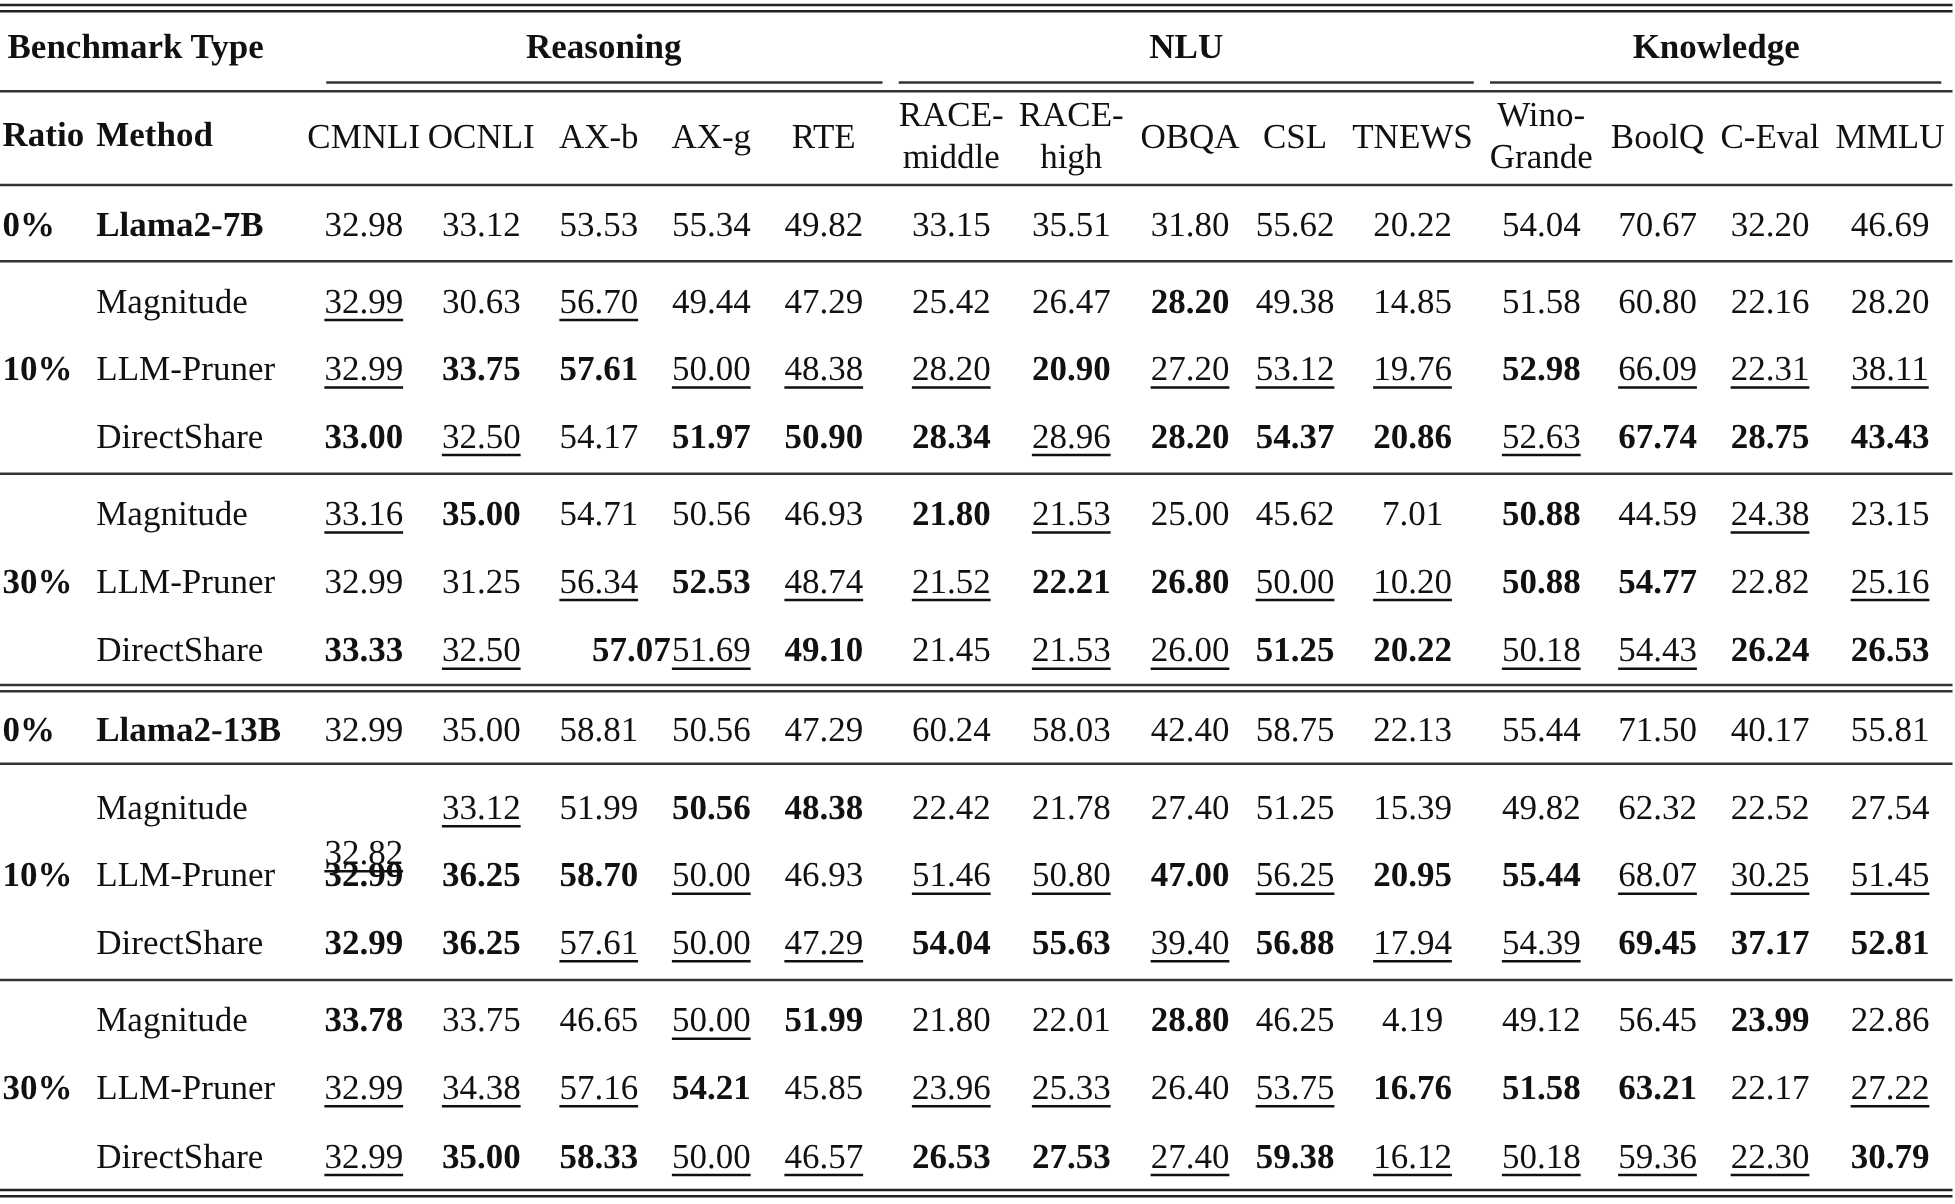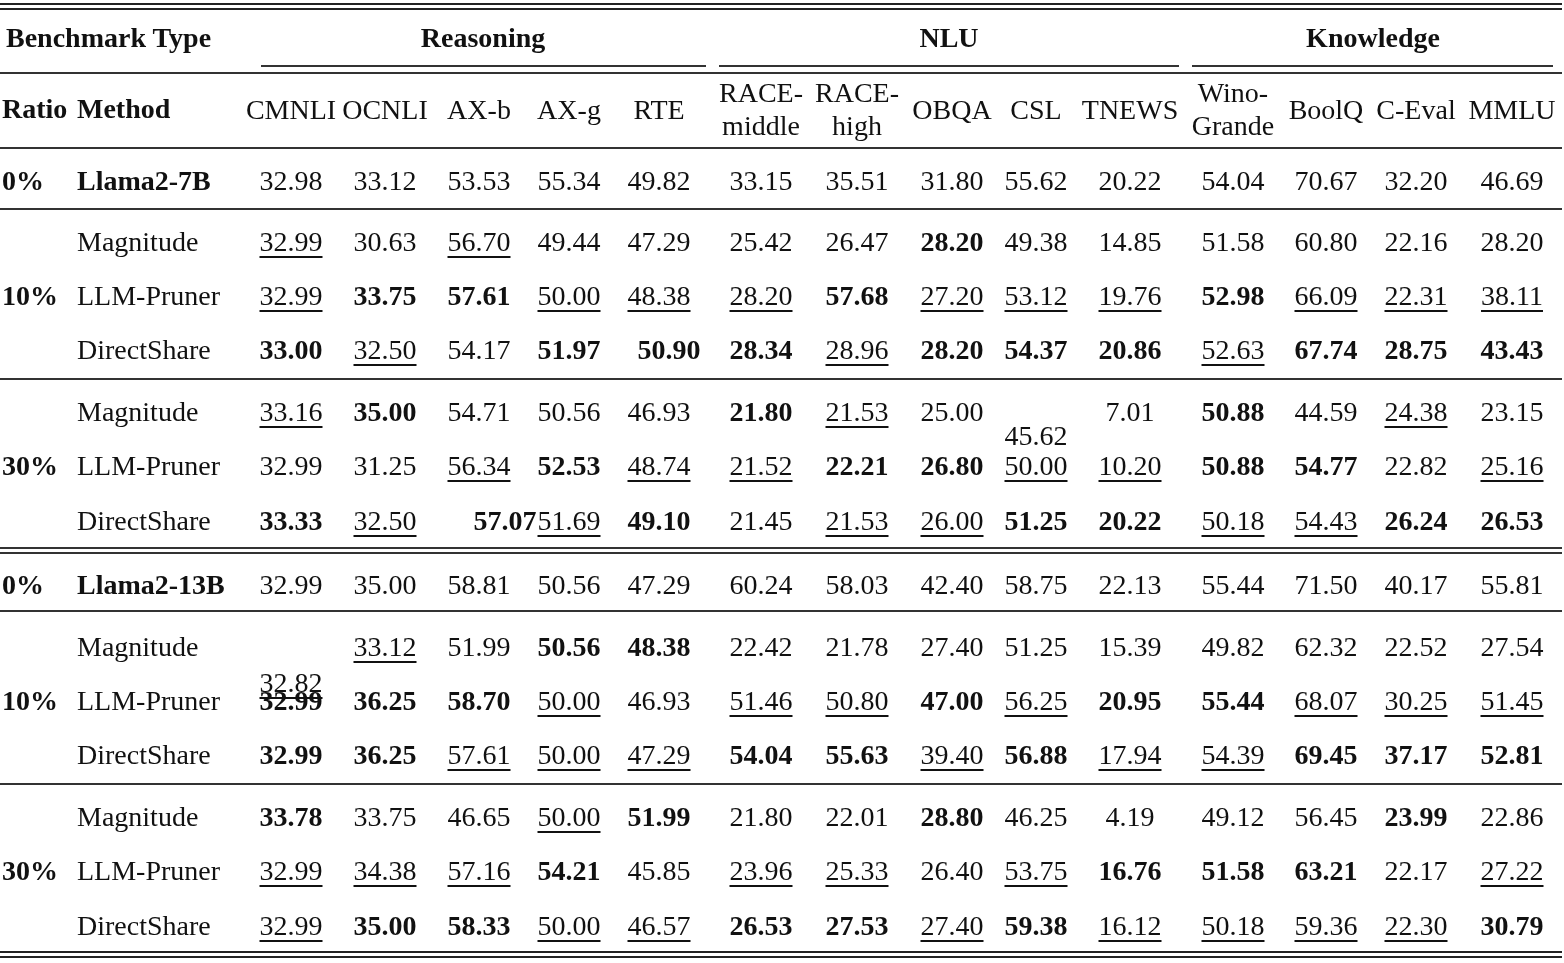--- a/index.html
+++ b/index.html
@@ -95,54 +95,54 @@
     <div class="cell" style="left: 1326px; top: 228px;">60.80</div>
     <div class="cell" style="left: 1416px; top: 228px;">22.16</div>
     <div class="cell" style="left: 1512px; top: 228px;">28.20</div>
     <div class="cell-l" style="left: 77px; top: 282px;">LLM-Pruner</div>
     <div class="cell u" style="left: 291px; top: 282px;">32.99</div>
     <div class="cell b" style="left: 385px; top: 282px;">33.75</div>
     <div class="cell b" style="left: 479px; top: 282px;">57.61</div>
     <div class="cell u" style="left: 569px; top: 282px;">50.00</div>
     <div class="cell u" style="left: 659px; top: 282px;">48.38</div>
     <div class="cell u" style="left: 761px; top: 282px;">28.20</div>
-    <div class="cell b" style="left: 857px; top: 282px;">57.68</div>
+    <div class="cell b" style="left: 857px; top: 282px;">20.90</div>
     <div class="cell u" style="left: 952px; top: 282px;">27.20</div>
     <div class="cell u" style="left: 1036px; top: 282px;">53.12</div>
     <div class="cell u" style="left: 1130px; top: 282px;">19.76</div>
     <div class="cell b" style="left: 1233px; top: 282px;">52.98</div>
     <div class="cell u" style="left: 1326px; top: 282px;">66.09</div>
     <div class="cell u" style="left: 1416px; top: 282px;">22.31</div>
     <div class="cell u" style="left: 1512px; top: 282px;">38.11</div>
     <div class="cell-l" style="left: 77px; top: 336px;">DirectShare</div>
     <div class="cell b" style="left: 291px; top: 336px;">33.00</div>
     <div class="cell u" style="left: 385px; top: 336px;">32.50</div>
     <div class="cell" style="left: 479px; top: 336px;">54.17</div>
     <div class="cell b" style="left: 569px; top: 336px;">51.97</div>
-    <div class="cell b" style="left: 659px; top: 336px; margin-left: 10px;">50.90</div>
+    <div class="cell b" style="left: 659px; top: 336px;">50.90</div>
     <div class="cell b" style="left: 761px; top: 336px;">28.34</div>
     <div class="cell u" style="left: 857px; top: 336px;">28.96</div>
     <div class="cell b" style="left: 952px; top: 336px;">28.20</div>
     <div class="cell b" style="left: 1036px; top: 336px;">54.37</div>
     <div class="cell b" style="left: 1130px; top: 336px;">20.86</div>
     <div class="cell u" style="left: 1233px; top: 336px;">52.63</div>
     <div class="cell b" style="left: 1326px; top: 336px;">67.74</div>
     <div class="cell b" style="left: 1416px; top: 336px;">28.75</div>
     <div class="cell b" style="left: 1512px; top: 336px;">43.43</div>
     <div class="cell-l b" style="left: 2px; top: 452px;">30%</div>
     <div class="cell-l" style="left: 77px; top: 398px;">Magnitude</div>
     <div class="cell u" style="left: 291px; top: 398px;">33.16</div>
     <div class="cell b" style="left: 385px; top: 398px;">35.00</div>
     <div class="cell" style="left: 479px; top: 398px;">54.71</div>
     <div class="cell" style="left: 569px; top: 398px;">50.56</div>
     <div class="cell" style="left: 659px; top: 398px;">46.93</div>
     <div class="cell b" style="left: 761px; top: 398px;">21.80</div>
     <div class="cell u" style="left: 857px; top: 398px;">21.53</div>
     <div class="cell" style="left: 952px; top: 398px;">25.00</div>
-    <div class="cell" style="left: 1036px; top: 398px; margin-top: 24px;">45.62</div>
+    <div class="cell" style="left: 1036px; top: 398px;">45.62</div>
     <div class="cell" style="left: 1130px; top: 398px;">7.01</div>
     <div class="cell b" style="left: 1233px; top: 398px;">50.88</div>
     <div class="cell" style="left: 1326px; top: 398px;">44.59</div>
     <div class="cell u" style="left: 1416px; top: 398px;">24.38</div>
     <div class="cell" style="left: 1512px; top: 398px;">23.15</div>
     <div class="cell-l" style="left: 77px; top: 452px;">LLM-Pruner</div>
     <div class="cell" style="left: 291px; top: 452px;">32.99</div>
     <div class="cell" style="left: 385px; top: 452px;">31.25</div>
     <div class="cell u" style="left: 479px; top: 452px;">56.34</div>
     <div class="cell b" style="left: 569px; top: 452px;">52.53</div>

